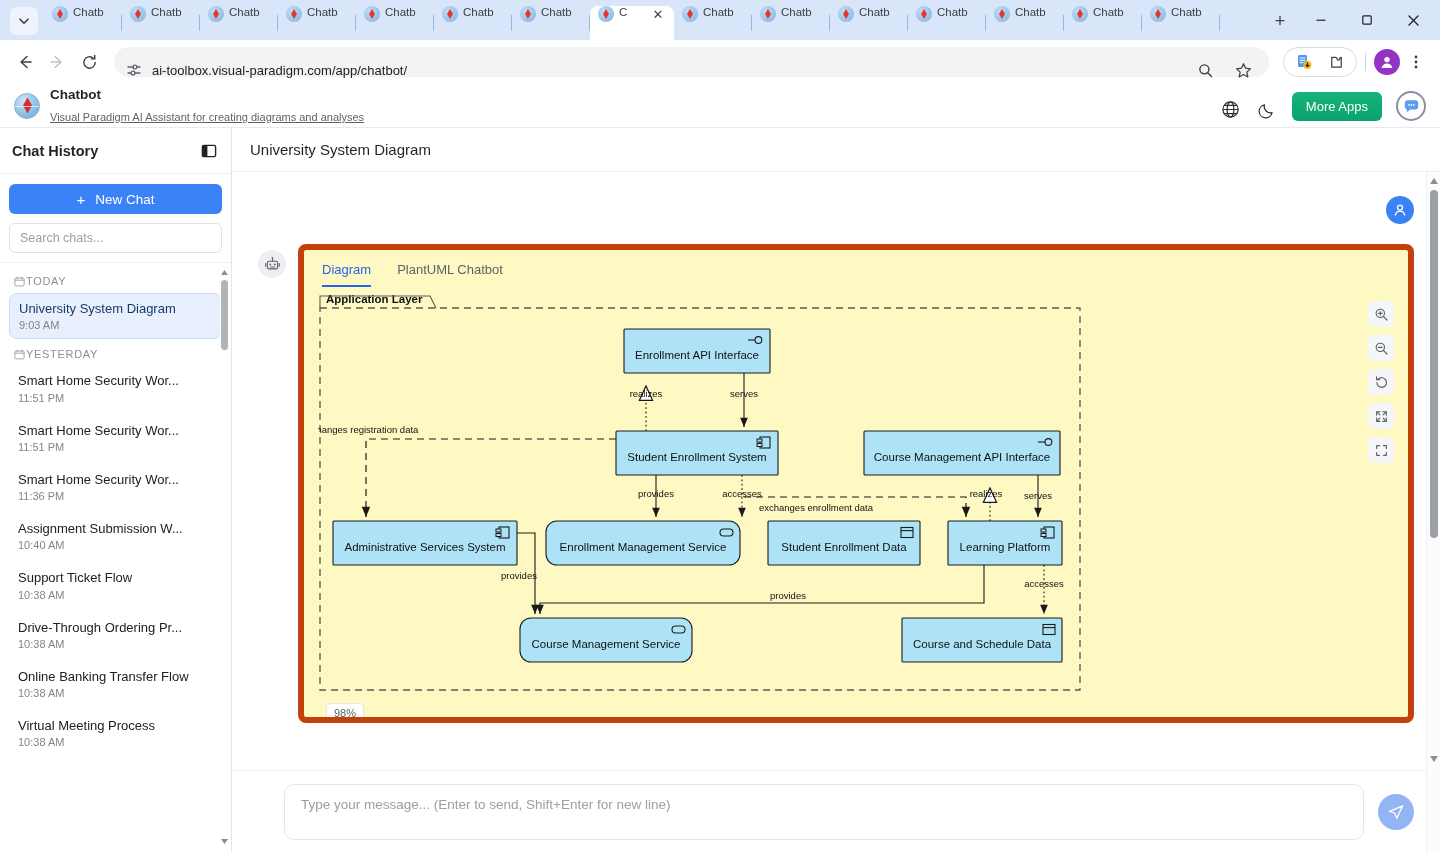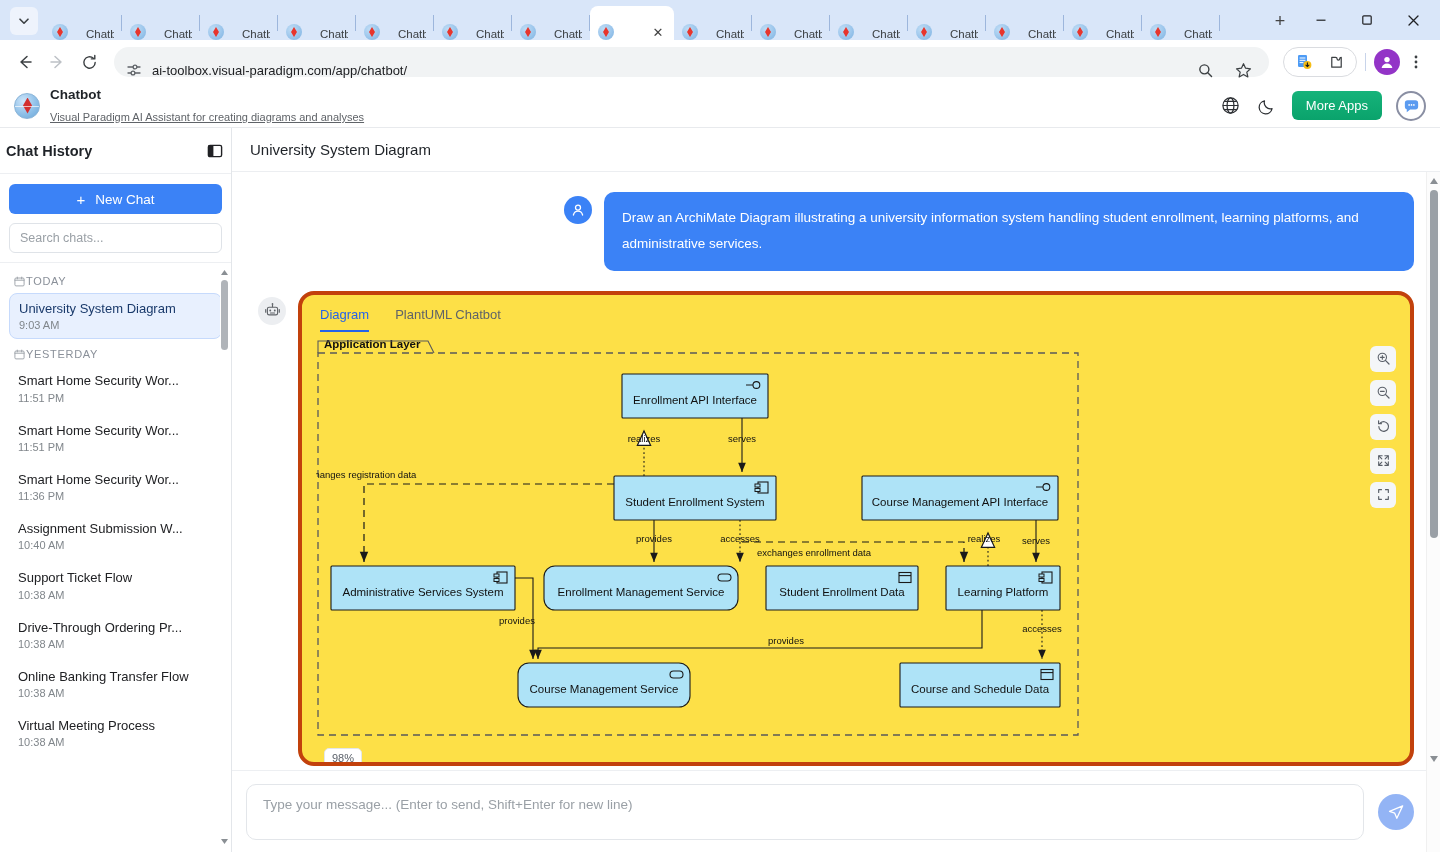--- a/index.html
+++ b/index.html
@@ -27,22 +27,22 @@
     display: flex; align-items: center; justify-content: center;
     flex: none;
   }
   .tab-list-btn svg { display:block; }
   .tabs-strip { display: flex; align-items: flex-end; flex: 1; height: 40px; overflow: hidden; }
   .btab {
     height: 34px;
     width: 78px;
     flex: none;
     display: flex;
-    align-items: flex-end;
-    gap: 18px;
+    align-items: flex-start;
+    gap: 5px;
     padding: 0 8px;
     font-size: 11.5px;
     color: #3c4043;
     position: relative;
     border-radius: 8px 8px 0 0;
     white-space: nowrap;
     overflow: hidden;
   }
   .btab:not(.active)::after {
     content: "";
@@ -171,21 +171,21 @@
     clip-path: polygon(50% 0%, 100% 50%, 50% 100%, 0% 50%);
   }
   .vp-logo::after {
     content:"";
     position:absolute; left:0; top:50%;
     width:100%; height:1px; background:#ffffffaa;
   }
   .app-title-wrap { display: flex; flex-direction: column; gap: 8px; }
   .app-title { font-size: 13.5px; font-weight: 700; color: #1f2328; line-height: 1.15; }
   .app-sub { font-size: 11px; color: #5f6368; line-height: 1.15; text-decoration: underline; }
-  .header-right { margin-left: auto; display: flex; align-items: center; gap: 14px; }
+  .header-right { margin-left: auto; display: flex; align-items: flex-end; gap: 14px; }
   .hdr-icon { width: 22px; height: 22px; display:flex; align-items:center; justify-content:center; color:#2c2f33; }
   .more-apps-btn {
     background: linear-gradient(180deg,#16b37a 0%, #0aa36c 100%);
     color: #fff;
     font-size: 13px;
     padding: 7px 14px;
     border-radius: 6px;
     border: none;
     white-space: nowrap;
   }
@@ -203,21 +203,21 @@
   .sidebar {
     width: 232px; flex: none;
     background: #ffffff;
     border-right: 1px solid #e3e6ea;
     display: flex; flex-direction: column;
     position: relative;
   }
   .sb-head {
     height: 46px;
     display: flex; align-items: center;
-    padding: 0 6px;
+    padding: 0 12px;
     border-bottom: 1px solid #edeff2;
     justify-content: space-between;
   }
   .sb-title { font-size: 14.5px; font-weight: 700; color: #1f2328; }
   .sb-collapse { margin-left: auto; width: 20px; height: 20px; display:flex; align-items:center; justify-content:center; }
   .sb-actions { padding: 10px 9px 9px 9px; border-bottom: 1px solid #edeff2; }
   .new-chat-btn {
     width: 100%;
     height: 30px;
     background: #3b82f6;
@@ -320,23 +320,23 @@
   .assistant-row { display: flex; gap: 12px; margin-top: 20px; align-items: flex-start; }
   .bot-avatar {
     width: 28px; height: 28px; flex: none;
     border-radius: 50%;
     background: #eceef1;
     display: flex; align-items: center; justify-content: center;
     margin-top: 6px;
   }
   .artifact-card {
     flex: 1;
-    border: 4px solid #c2410c;
-    border-radius: 16px;
-    background: #fde047;
+    border: 6px solid #c2410c;
+    border-radius: 8px;
+    background: #fef9c3;
     overflow: hidden;
     min-width: 0;
   }
   .artifact-tabs {
     display: flex;
     gap: 26px;
     padding: 12px 18px 0 18px;
   }
   .a-tab {
     font-size: 13px;
@@ -407,20 +407,21 @@
     height: 56px;
     border: 1px solid #e3e6ea;
     border-radius: 10px;
     padding: 11px 16px;
     font-size: 13.5px;
     color: #404040;
     font-family: inherit;
     resize: none;
     outline: none;
     line-height: 1.4;
+    margin-left: 38px;
   }
   .composer-box::placeholder { color: #9aa0a6; }
   .send-btn {
     width: 36px; height: 36px; flex: none;
     border-radius: 50%;
     background: #93b4f5;
     border: none;
     display: flex; align-items: center; justify-content: center;
   }
 </style>
@@ -711,21 +712,20 @@
     </div>
 
     <div class="conversation">
       <div class="msg-row">
         <div class="user-avatar">
           <svg width="16" height="16" viewBox="0 0 16 16">
             <circle cx="8" cy="5.6" r="2.5" fill="none" stroke="#fff" stroke-width="1.3"></circle>
             <path d="M3.4 13c0.7-2.6 2.6-3.8 4.6-3.8s3.9 1.2 4.6 3.8" fill="none" stroke="#fff" stroke-width="1.3" stroke-linecap="round"></path>
           </svg>
         </div>
-        <div class="user-bubble">Draw an ArchiMate Diagram illustrating a university information system handling student enrollment, learning platforms, and administrative services.</div>
       </div>
 
       <div class="assistant-row">
         <div class="bot-avatar">
           <svg width="17" height="17" viewBox="0 0 18 18">
             <rect x="3.6" y="5.6" width="10.8" height="8" rx="1.8" fill="none" stroke="#5f6368" stroke-width="1.2"></rect>
             <path d="M9 2.4 v3.2" stroke="#5f6368" stroke-width="1.2"></path>
             <circle cx="9" cy="2" r="0.9" fill="#5f6368"></circle>
             <circle cx="6.6" cy="9" r="1" fill="#5f6368"></circle>
             <circle cx="11.4" cy="9" r="1" fill="#5f6368"></circle>

